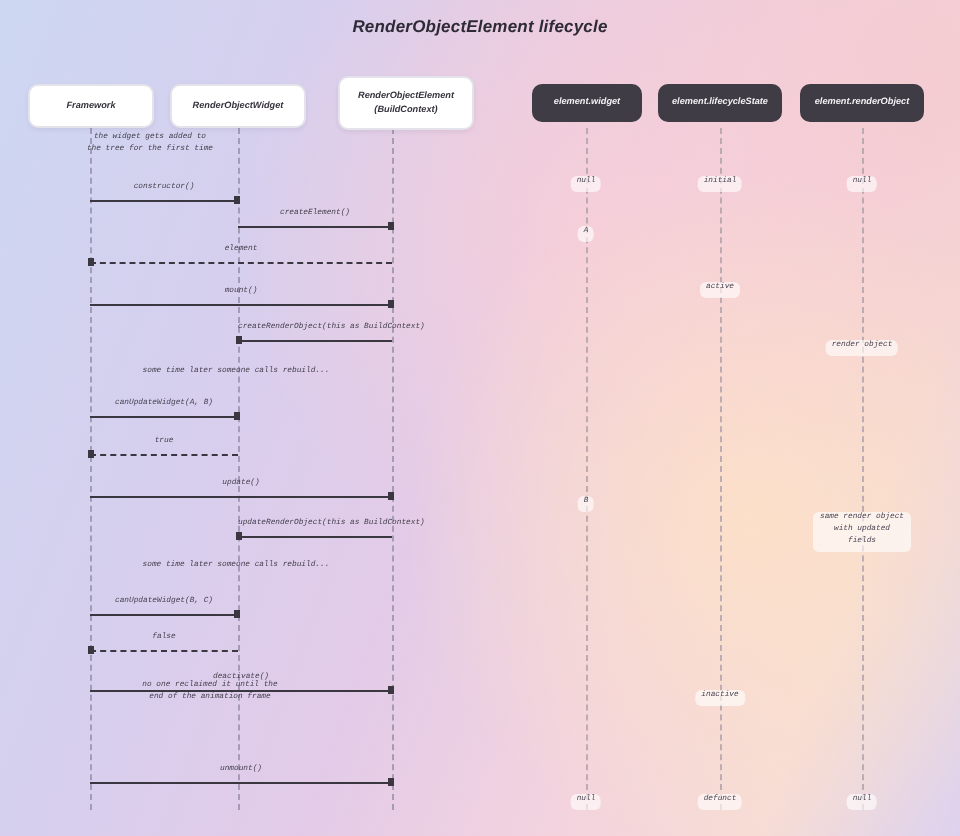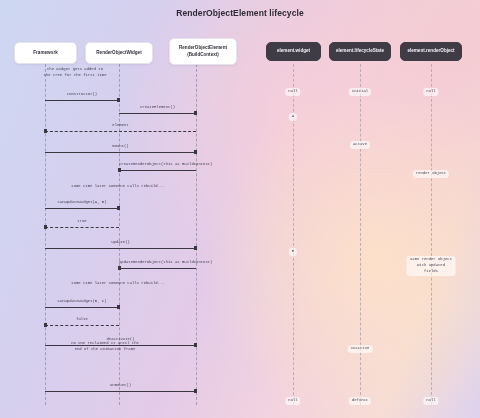--- a/index.html
+++ b/index.html
@@ -6,21 +6,21 @@
   body{
     width:480px;height:418px;
     font-family:"Liberation Sans",sans-serif;
     background:
       radial-gradient(circle at 78% 62%, rgba(253,226,198,0.85) 0%, rgba(253,226,198,0.0) 38%),
       radial-gradient(circle at 62% 28%, rgba(248,207,216,0.8) 0%, rgba(248,207,216,0.0) 42%),
       radial-gradient(circle at 96% 10%, rgba(244,203,210,0.9) 0%, rgba(244,203,210,0.0) 45%),
       linear-gradient(110deg, #cdd7f2 0%, #d6cfee 26%, #e3cbe8 48%, #f3d3de 68%, #f6dcd6 84%, #ddd2ee 100%);
     overflow:hidden;
   }
-  #stage{position:relative;width:480px;height:418px;}
+  #stage{position:relative;width:480px;height:418px;font-style:italic;}
 
   .title{
     position:absolute;left:0;right:0;top:8px;
     text-align:center;
     font-size:8.5px;font-weight:bold;color:#2f2b36;
     letter-spacing:.1px;
   }
 
   
   .actor{

